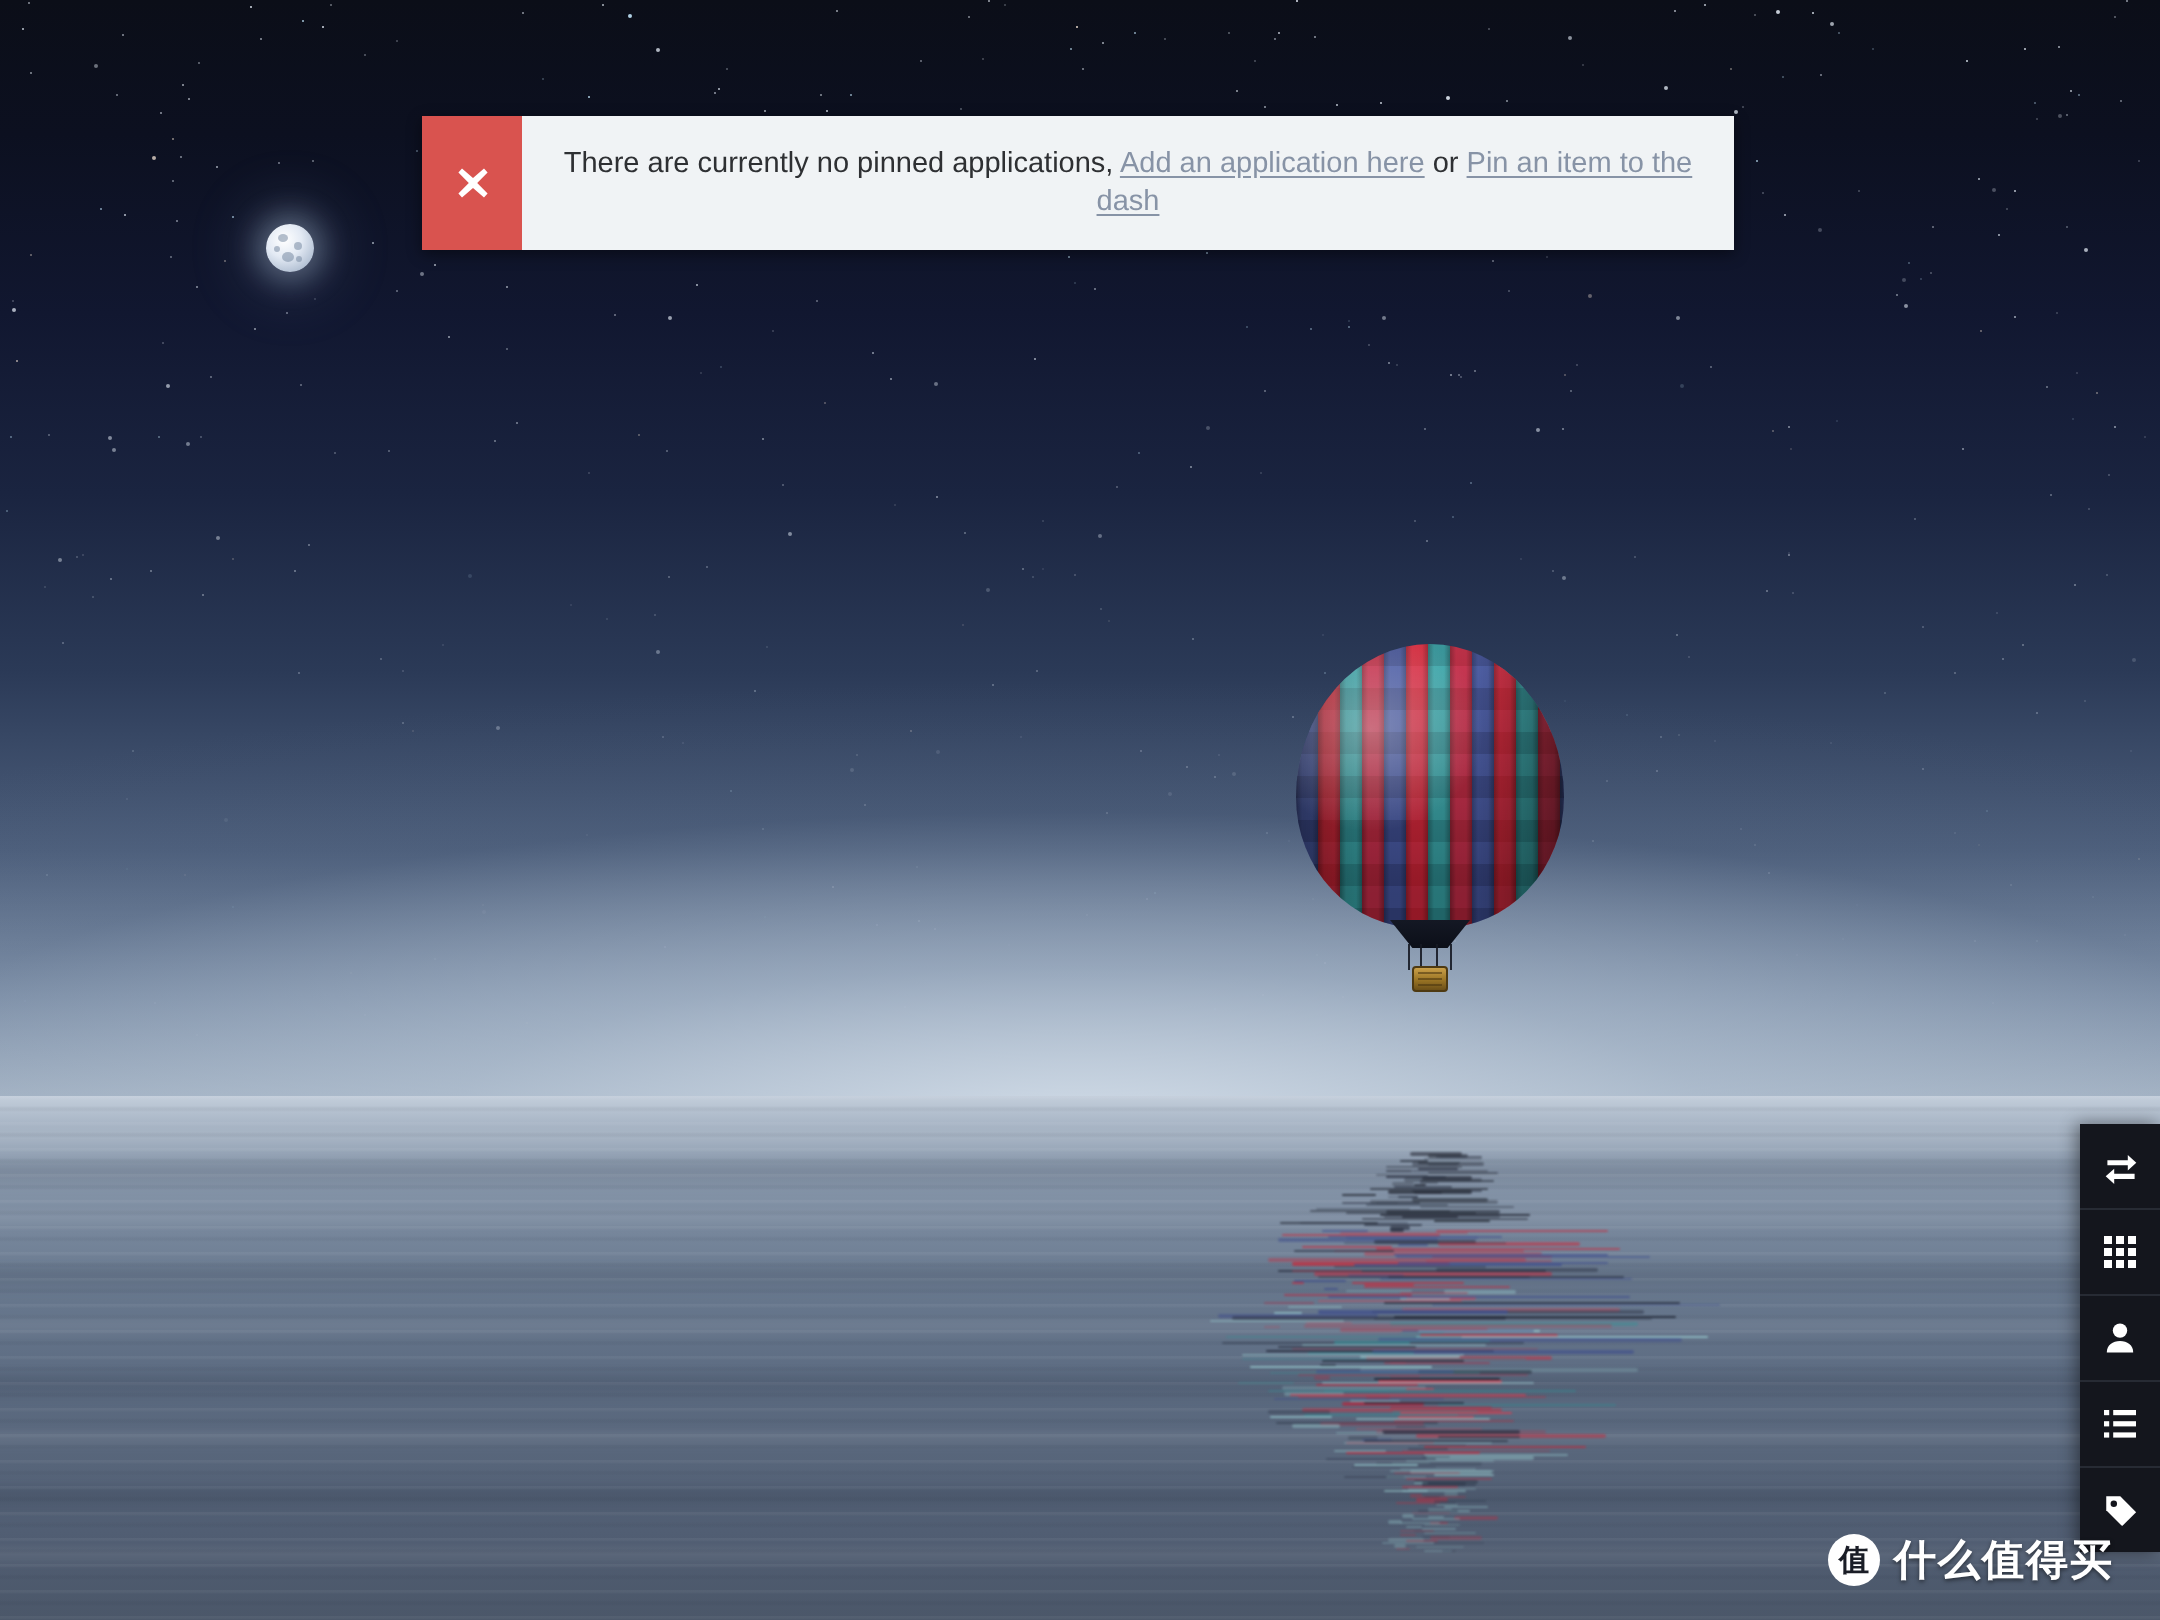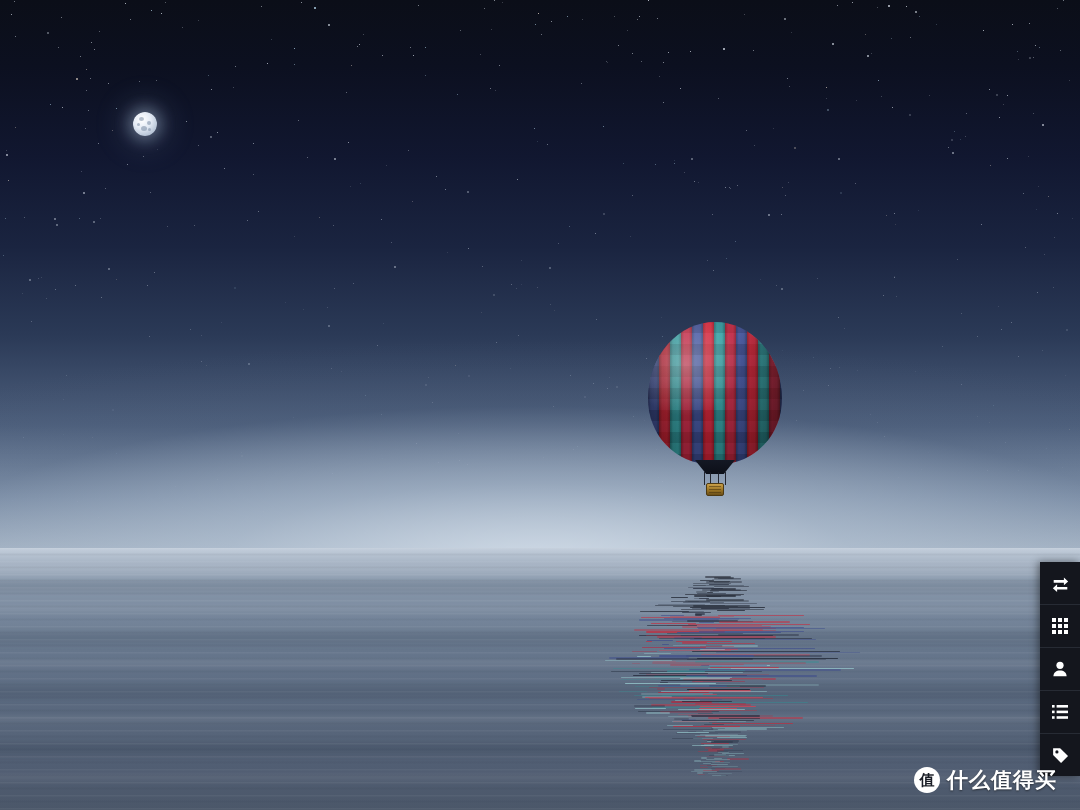--- a/index.html
+++ b/index.html
@@ -901,20 +901,33 @@
     <div class="skirt"></div>
     <div class="cables">
       <i style="left:1px;"></i>
         <i style="left:7px;"></i>
         <i style="left:15px;"></i>
         <i style="left:22px;"></i>
     </div>
     <div class="basket"></div>
   </div>
 
+  <div class="notif">
+    <div class="notif-close">
+      <svg width="19" height="19" viewBox="0 0 19 19">
+        <path d="M4.0 2.2 L9.5 7.0 L15.0 2.2 L16.8 4.3 L11.6 9.5 L16.8 14.7 L15.0 16.8 L9.5 12.0 L4.0 16.8 L2.2 14.7 L7.4 9.5 L2.2 4.3 Z" fill="#ffffff"></path>
+      </svg>
+    </div>
+    <div class="notif-body">
+      <div class="notif-text">
+        <span>There are currently no pinned applications,</span>
+        <a href="#">Add an application here</a><span> or </span><a href="#">Pin an item to the dash</a>
+      </div>
+    </div>
+  </div>
 
   <div class="dock">
 
     <div class="dock-item">
       <svg width="17" height="17" viewBox="0 0 20 20">
         <path d="M2 6 h12 V3 l5 4.5 -5 4.5 V9 H2 Z"></path>
         <path d="M18 14 H6 v-3 l-5 4.5 5 4.5 v-3 h12 Z"></path>
       </svg>
     </div>
 

